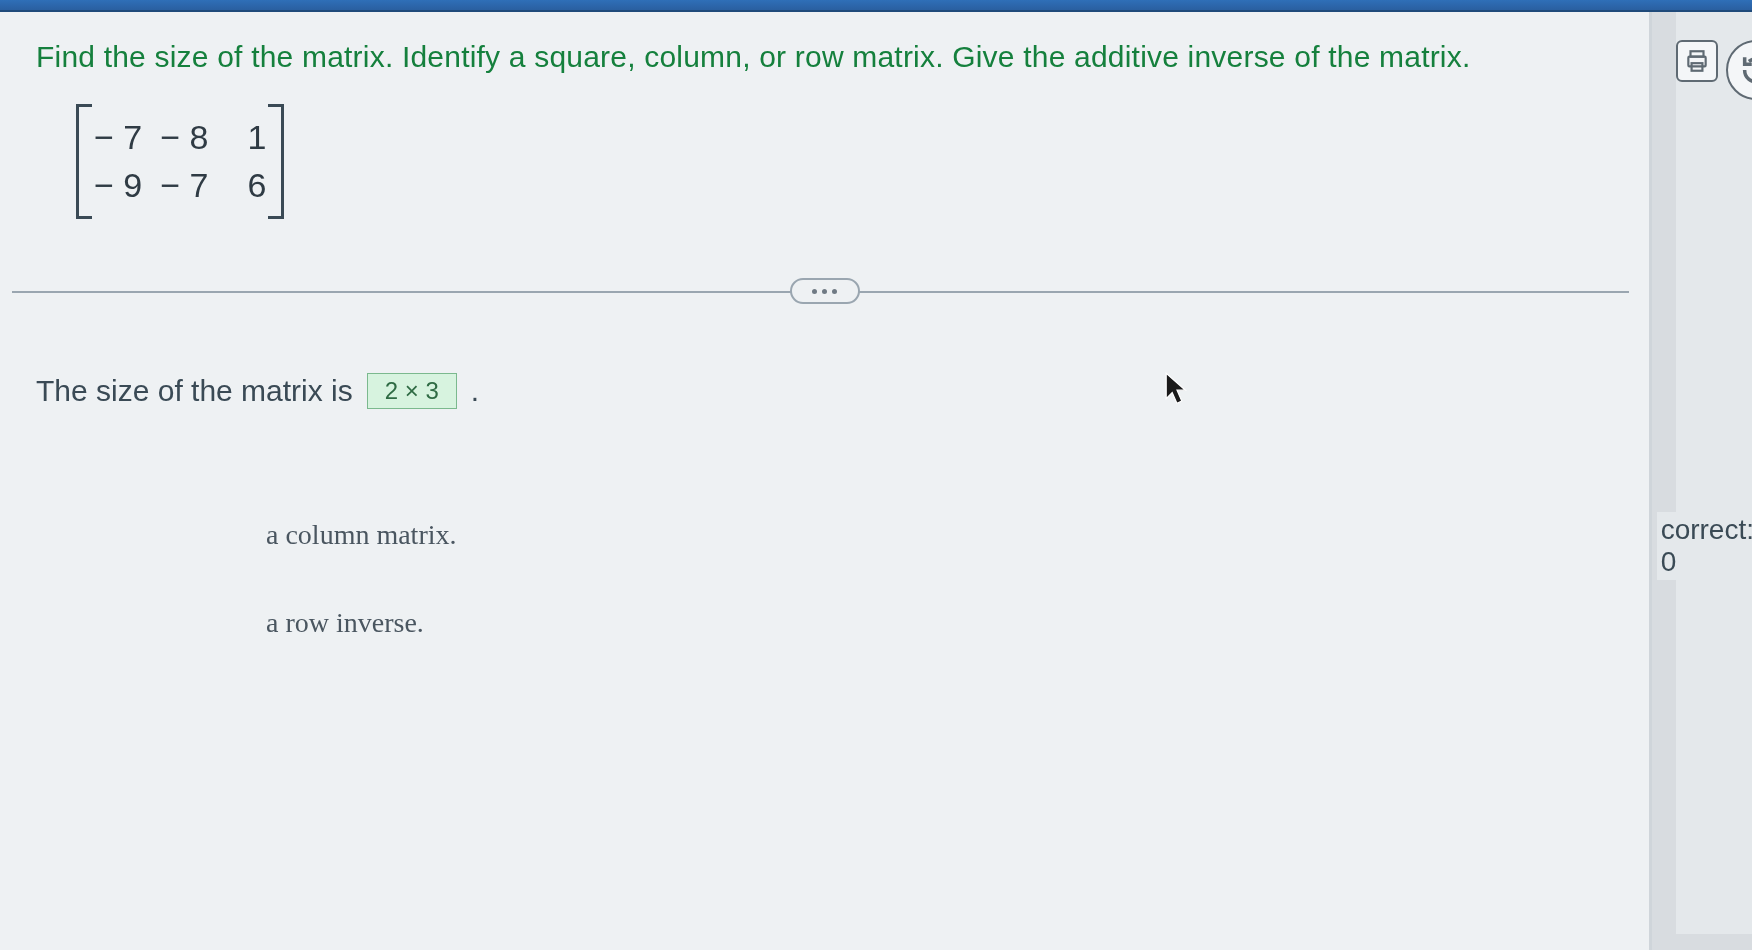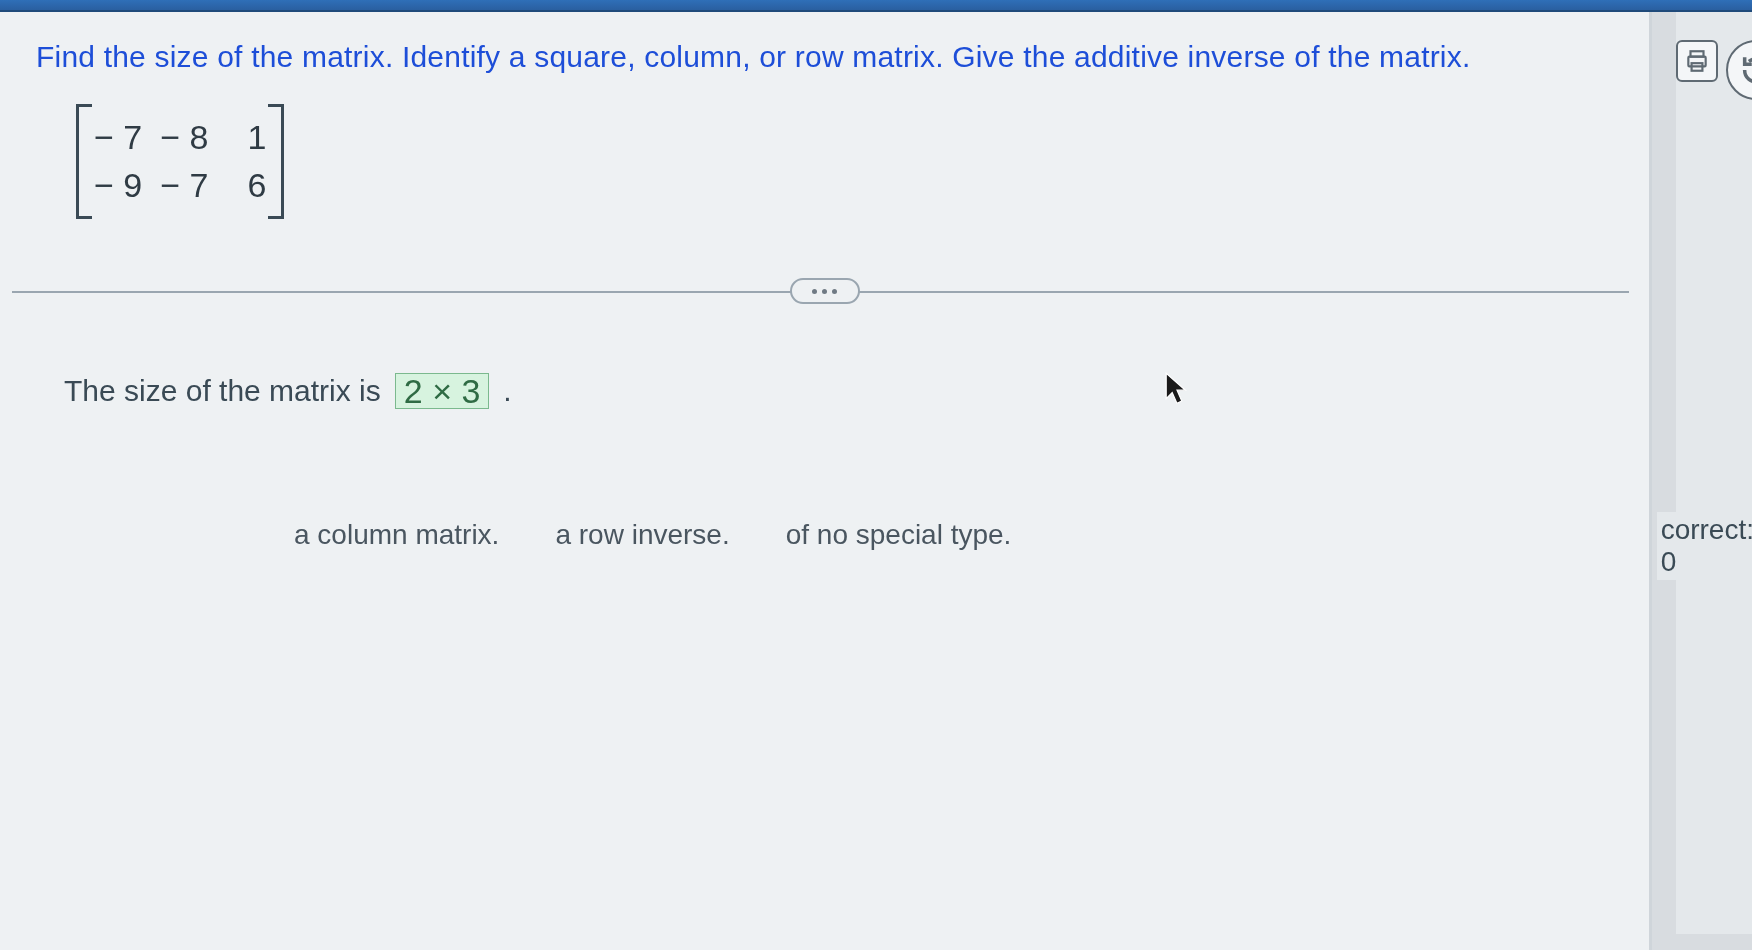--- a/index.html
+++ b/index.html
@@ -1,37 +1,37 @@
 <!DOCTYPE html>
 <html><head>
 <meta charset="utf-8">
 <style>
   * { box-sizing: border-box; margin: 0; padding: 0; }
   html, body { width: 1752px; height: 950px; font-family: Arial, Helvetica, sans-serif; }
   body { background: #d8dce0; position: relative; overflow: hidden; }
   .topbar { height: 12px; background: linear-gradient(#2f6fb8, #2a5fa0); border-bottom: 2px solid #1f4a7a; }
   .page-frame { position: absolute; top: 12px; left: 0; right: 100px; bottom: 0; background: #eef1f3; border-right: 3px solid #cfd5da; }
   .question-area { padding: 28px 36px 0 36px; color: #2f3b44; }
-  .qtext { font-size: 30px; color: #1d4ed8; letter-spacing: 0.2px; }
+  .qtext { font-size: 30px; color: #15803d; letter-spacing: 0.2px; }
   .matrix-wrap { margin-top: 30px; margin-left: 40px; display: inline-block; position: relative; padding: 10px 18px; font-size: 34px; color: #2f3b44; }
   .bracket { position: absolute; top: 0; bottom: 0; width: 16px; border: 3px solid #3a4a55; }
   .bracket.left { left: 0; border-right: none; }
   .bracket.right { right: 0; border-left: none; }
   .mrow { display: flex; gap: 18px; line-height: 1.4; }
   .mcell { min-width: 40px; text-align: right; }
   .divider-zone { position: relative; margin: 60px 0 0 0; height: 24px; }
   .hr-line { position: absolute; left: 12px; right: 20px; top: 50%; height: 2px; background: #9aa6b0; }
   .pill { position: absolute; left: 50%; top: 50%; transform: translate(-50%, -50%); width: 70px; height: 26px; border: 2px solid #9aa6b0; border-radius: 14px; background: #eef1f3; display: flex; align-items: center; justify-content: center; gap: 5px; }
   .pill span { width: 5px; height: 5px; background: #6f7a84; border-radius: 50%; }
-  .answer-area { padding: 70px 48px 0 36px; margin-left: 28px; }
+  .answer-area { padding: 70px 48px 0 36px; }
   .line { font-size: 30px; color: #3a4a55; display: flex; align-items: center; gap: 14px; flex-wrap: wrap; }
-  .ansbox { display: inline-flex; align-items: center; justify-content: center; min-width: 90px; height: 36px; padding: 0 8px; background: #d7f3df; border: 1px solid #7bb98e; color: #2f6b44; font-size: 34px; }
+  .ansbox { display: inline-flex; align-items: center; justify-content: center; min-width: 90px; height: 36px; padding: 0 8px; background: #d7f3df; border: 1px solid #7bb98e; color: #2f6b44; font-size: 24px; }
   .dropdown { display: inline-flex; align-items: center; justify-content: flex-end; width: 260px; height: 44px; border: 2px solid #3a7fc4; background: #ffffff; padding-right: 10px; }
   .dropdown .caret { width: 0; height: 0; border-left: 8px solid transparent; border-right: 8px solid transparent; border-top: 11px solid #2f3b44; }
-  .options { margin-top: 110px; margin-left: 230px; display: flex; flex-direction: row; gap: 56px; font-size: 28px; color: #4a5660; }
+  .options { margin-top: 110px; margin-left: 230px; display: flex; flex-direction: column; gap: 56px; font-size: 28px; color: #4a5660; font-family: Liberation Serif, serif; }
   .cursor { position: absolute; left: 1165px; top: 360px; width: 24px; height: 34px; }
   .cursor svg { width: 100%; height: 100%; }
   .right-col { position: absolute; top: 12px; right: 0; bottom: 16px; width: 76px; background: #e4e8eb; }
   .print-btn { position: absolute; top: 28px; right: 34px; width: 42px; height: 42px; border: 2px solid #5f6a73; border-radius: 6px; display: flex; align-items: center; justify-content: center; background: #f4f6f8; }
   .print-btn svg { width: 26px; height: 26px; stroke: #5f6a73; fill: none; stroke-width: 2; }
   .refresh-frag { position: absolute; top: 28px; right: -34px; width: 60px; height: 60px; border: 2px solid #5f6a73; border-radius: 30px; display: flex; align-items: center; justify-content: center; background: #f4f6f8; overflow: hidden; }
   .refresh-frag svg { width: 34px; height: 34px; stroke: #5f6a73; fill: none; stroke-width: 2.5; }
   .correct-lbl { position: absolute; top: 500px; right: -6px; font-size: 28px; color: #3a4a55; background: #e4e8eb; padding: 2px 4px; }
 </style>
 </head>
@@ -73,21 +73,20 @@
     <div class="line" style="margin-bottom:60px;">
       <span>The size of the matrix is</span>
       <span class="ansbox">2 × 3</span>
       <span>.</span>
     </div>
 
 
     <div class="options">
       <div>a column matrix.</div>
       <div>a row inverse.</div>
-      <div>of no special type.</div>
     </div>
   </div>
 
   <div class="cursor">
     <svg viewBox="0 0 20 28">
         <path d="M1 1 L1 22 L6 17 L10 26 L14 24 L10 15 L17 15 Z" fill="#1a1a1a" stroke="#fff" stroke-width="1"></path>
       </svg>
   </div>
 
 </div>

